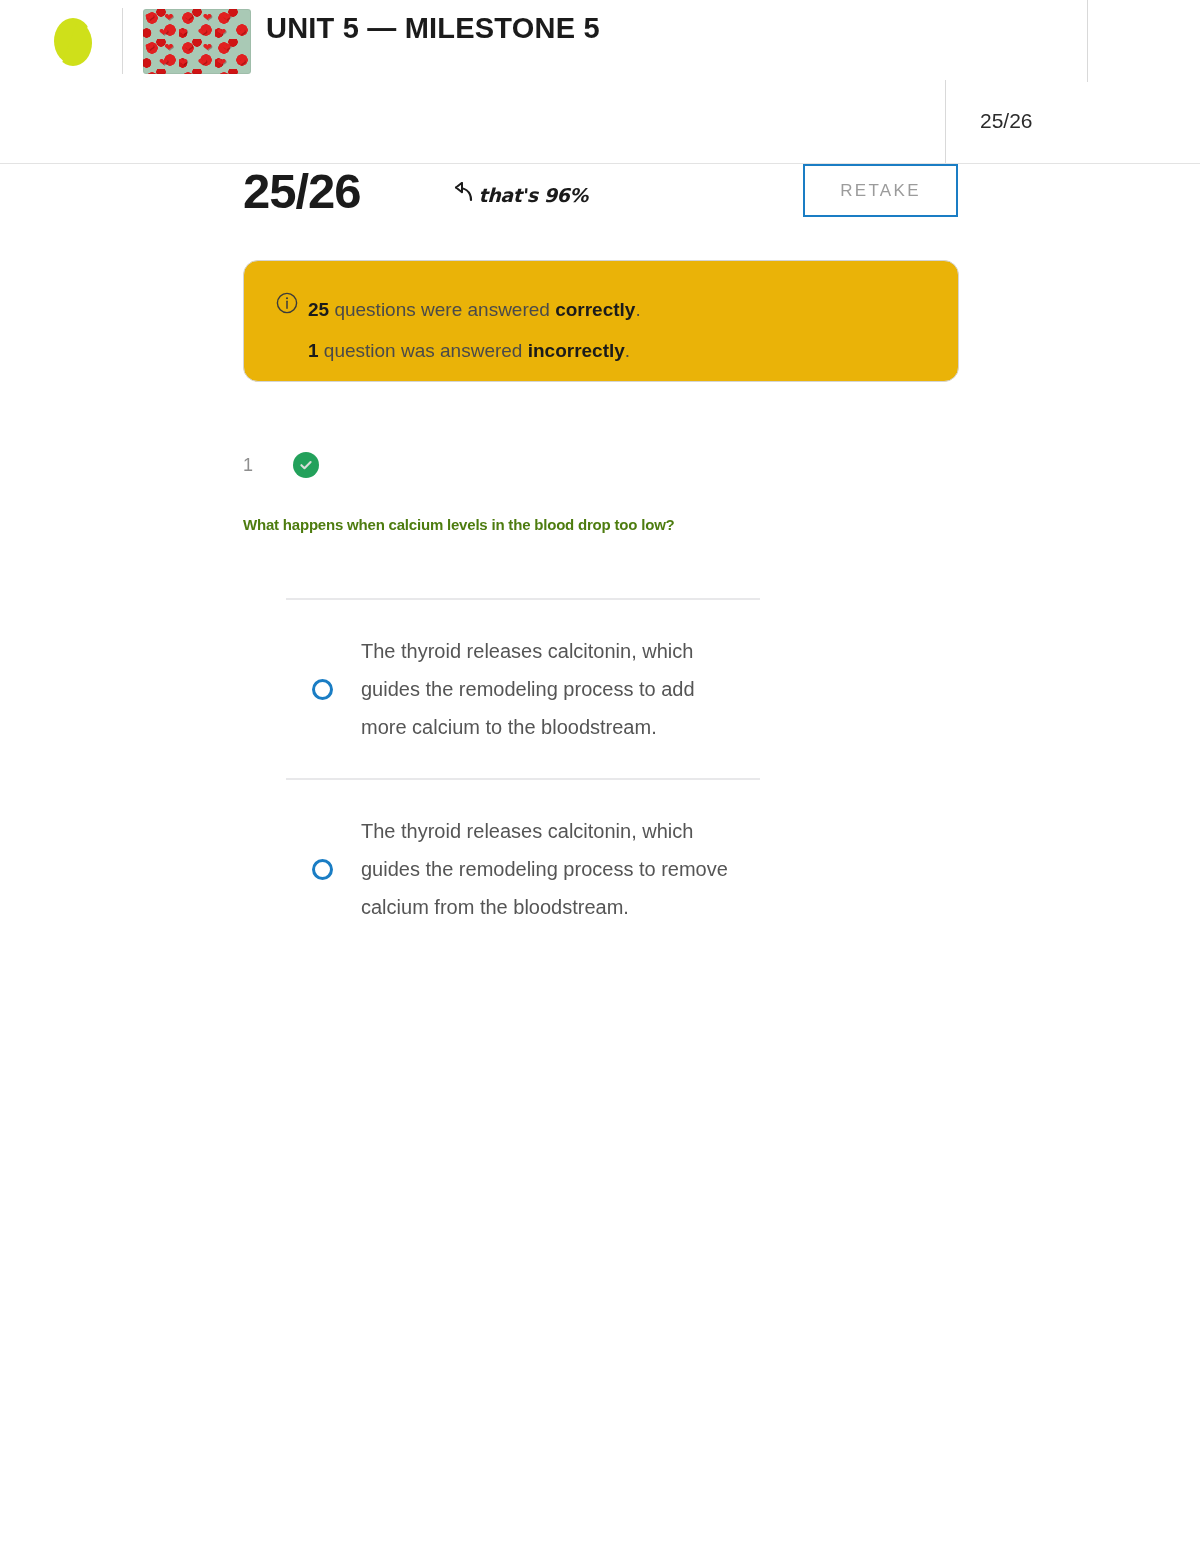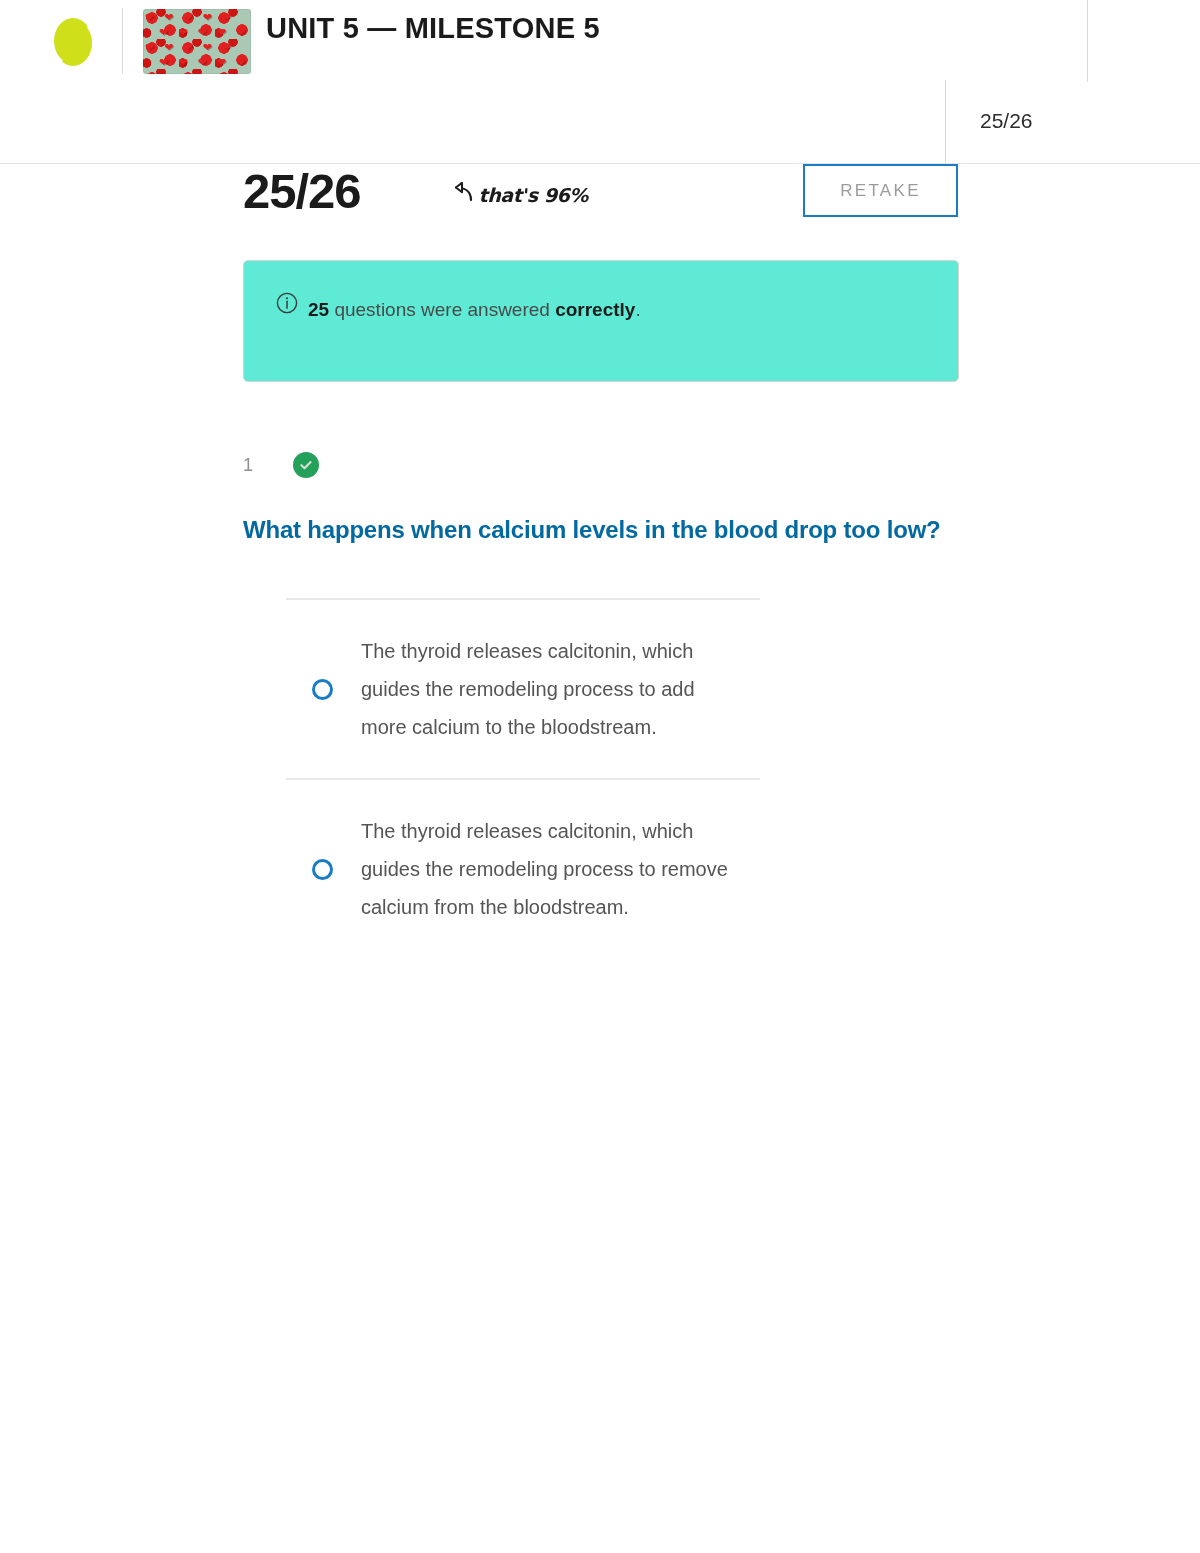--- a/index.html
+++ b/index.html
@@ -180,22 +180,22 @@
 
   
   .info-panel {
     position: absolute;
     left: 243px;
     top: 260px;
     width: 716px;
     height: 122px;
     box-sizing: border-box;
     border: 1px solid #d4d4d4;
-    border-radius: 5px;
-    background: #5eead4;
+    border-radius: 15px;
+    background: #eab308;
   }
   .info-icon {
     position: absolute;
     left: 32px;
     top: 31px;
     width: 22px;
     height: 22px;
   }
   .info-lines {
     position: absolute;
@@ -232,23 +232,23 @@
     align-items: center;
     justify-content: center;
   }
   .q-status-correct svg { display: block; }
 
   .q-text {
     position: absolute;
     left: 243px;
     top: 516px;
     width: 800px;
-    font-size: 24px;
+    font-size: 15px;
     font-weight: 700;
-    color: #0369a1;
+    color: #4d7c0f;
     letter-spacing: -0.2px;
   }
 
   
   .options {
     position: absolute;
     left: 0;
     top: 598px;
     width: 960px;
   }
@@ -345,20 +345,23 @@
     <svg width="22" height="22" viewBox="0 0 22 22">
       <circle cx="11" cy="11" r="9.6" fill="none" stroke="#3b3b3b" stroke-width="1.4"></circle>
       <circle cx="11" cy="6.3" r="1.05" fill="#3b3b3b"></circle>
       <path d="M11 9.2 L11 16.2" stroke="#3b3b3b" stroke-width="1.5" stroke-linecap="round"></path>
     </svg>
   </span>
   <div class="info-lines">
     <div class="info-line">
       <b>25</b><span> questions were answered </span><b>correctly</b><span>.</span>
     </div>
+    <div class="info-line">
+      <b>1</b><span> question was answered </span><b>incorrectly</b><span>.</span>
+    </div>
   </div>
 </div>
 
 <div class="q-meta">
   <span class="q-number">1</span>
   <span class="q-status-correct">
     <svg width="16" height="16" viewBox="0 0 16 16">
       <path d="M3.4 8.2 L6.5 11.2 L12.6 5.0" stroke="#d8ded9" stroke-width="2.1" fill="none" stroke-linecap="round" stroke-linejoin="round"></path>
     </svg>
   </span>

